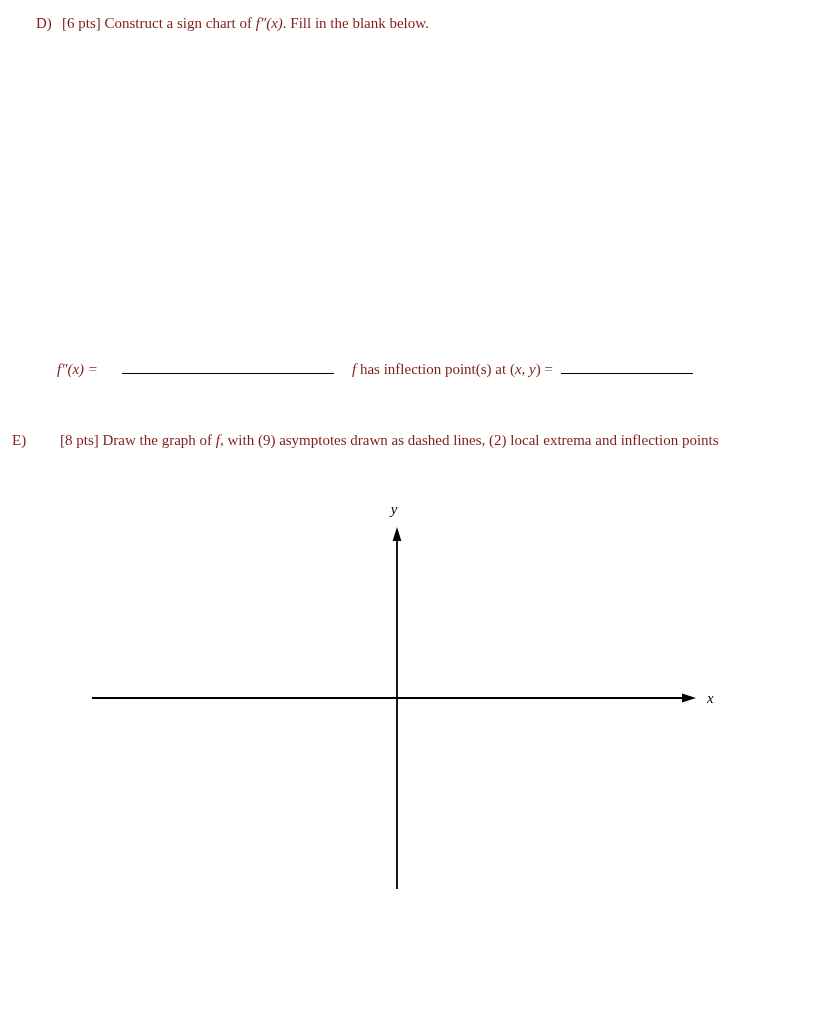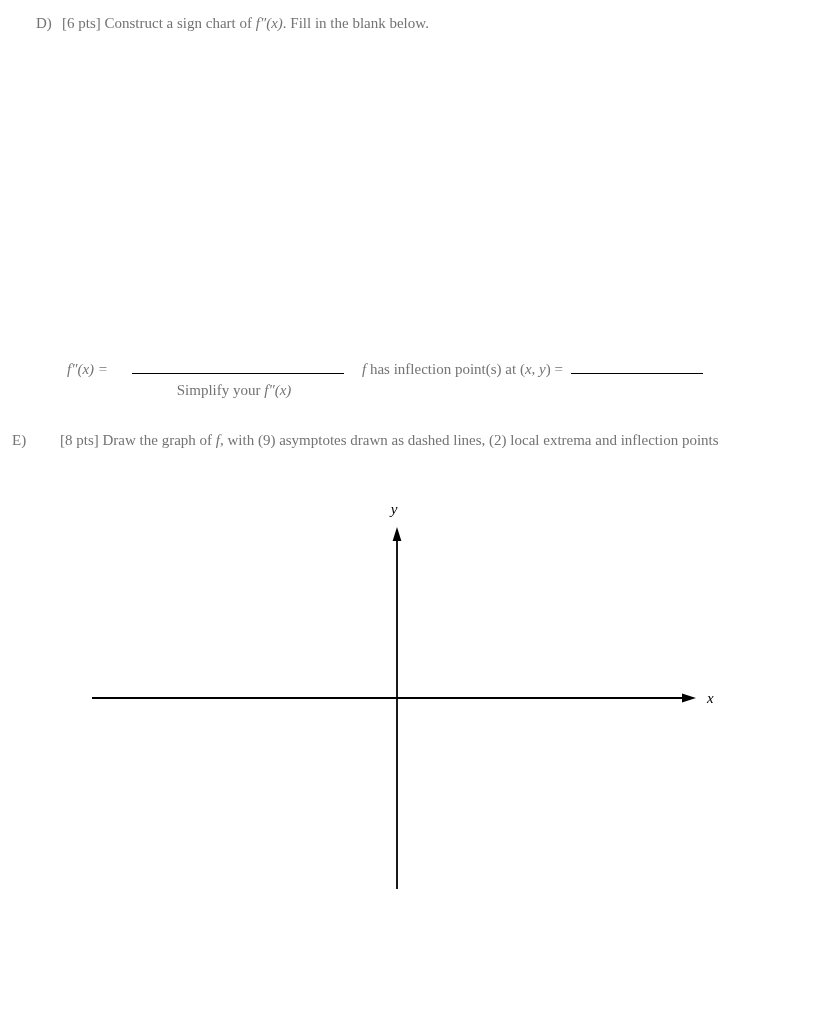--- a/index.html
+++ b/index.html
@@ -2,21 +2,21 @@
 <html><head>
 <meta charset="utf-8">
 <style>
   * { margin: 0; padding: 0; box-sizing: border-box; }
   html, body { background: #ffffff; }
   .page {
     position: relative;
     width: 826px;
     height: 1024px;
     background: #ffffff;
-    color: #737373;
+    color: #7f1d1d;
     font-family: "Liberation Serif", "DejaVu Serif", serif;
     font-size: 15px;
     overflow: hidden;
   }
   .abs { position: absolute; }
   .math { font-style: italic; }
   .q-line {
     white-space: nowrap;
     line-height: 19px;
   }
@@ -72,27 +72,24 @@
 </style>
 </head>
 <body>
 
 <div class="page">
 
   <div class="abs q-line" style="left:36px; top:14px;">
     <span class="q-label">D)</span><span>[6 pts] Construct a sign chart of </span><span class="math">f″(x)</span><span>. Fill in the blank below.</span>
   </div>
 
-  <div class="abs fillin-row" style="left:67px; top:360px;font-family:Liberation Serif, serif;">
+  <div class="abs fillin-row" style="left:57px; top:360px;font-family:Liberation Serif, serif;">
     <span class="math lhs-math">f″(x) =</span><span class="blank blank-1"></span><span class="rhs-text"><span class="math">f</span><span> has inflection point(s) at (</span><span class="math">x, y</span><span>) =</span></span><span class="blank blank-2"></span>
   </div>
 
-  <div class="abs caption" style="left:128px; top:381px;">
-    <span>Simplify your </span><span class="math">f″(x)</span>
-  </div>
 
   <div class="abs hang" style="left:36px; top:431px;">
     <span class="q-label-e">E)</span><span>[8 pts] Draw the graph of </span><span class="math">f</span><span>, with (9) asymptotes drawn as dashed lines, (2) local extrema and inflection points</span><br>
   </div>
 
   <svg class="axes-svg" viewBox="0 0 826 1024" aria-hidden="true">
 
     <line x1="92" y1="698" x2="684" y2="698" stroke="#000000" stroke-width="1.8"></line>
     <polygon points="696,698 682,693.6 682,702.4" fill="#000000"></polygon>
 

